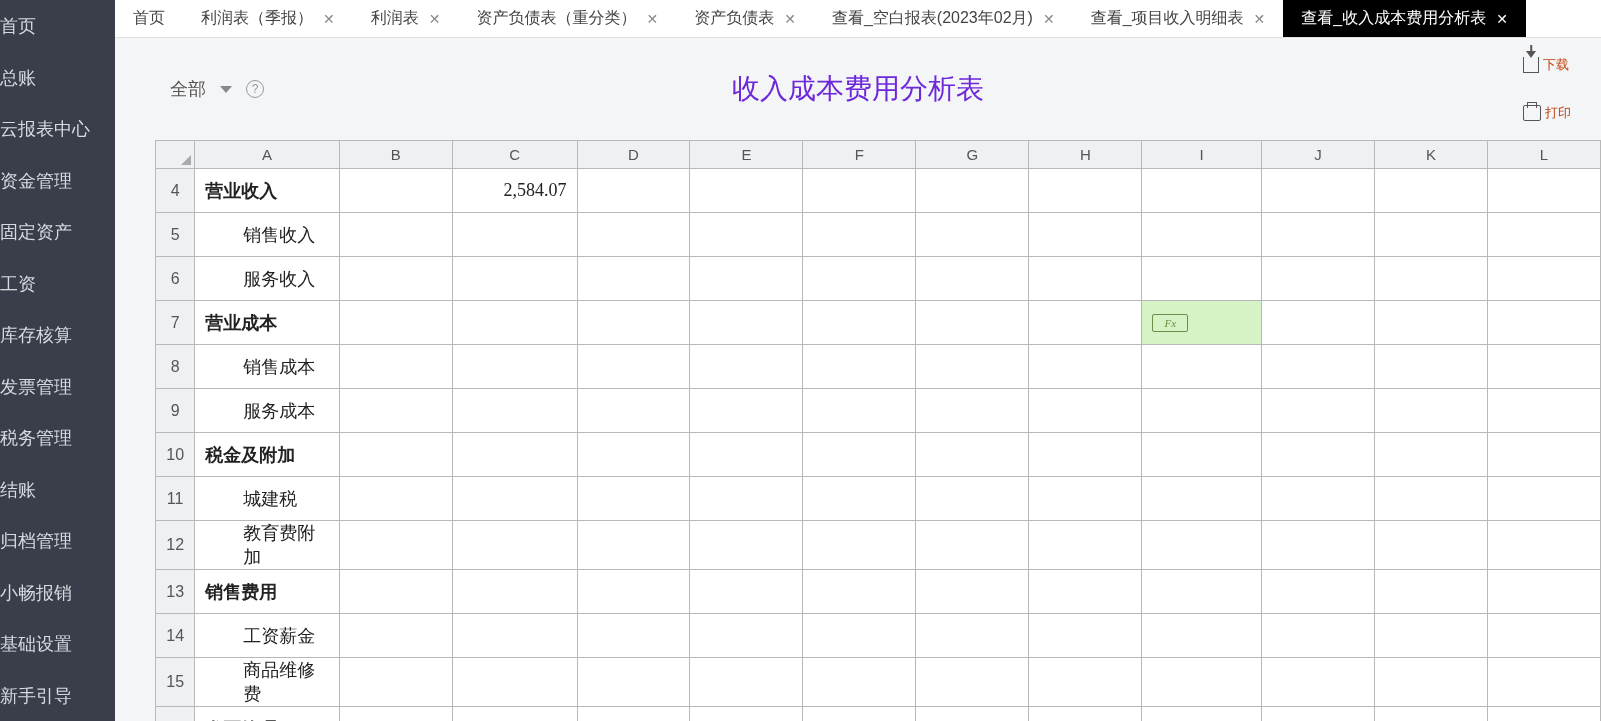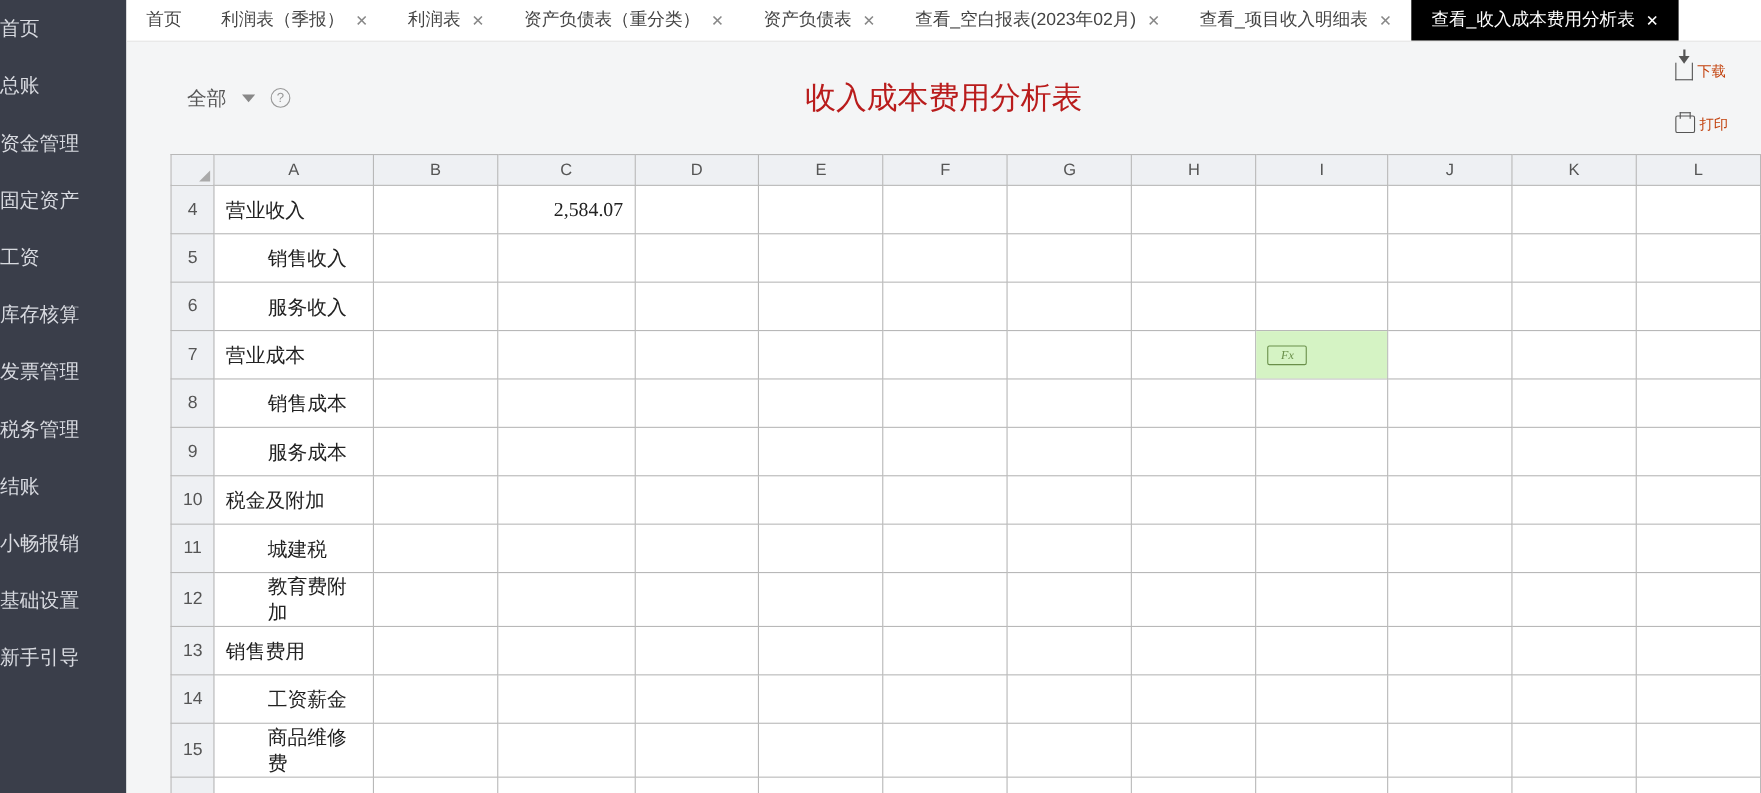--- a/index.html
+++ b/index.html
@@ -103,21 +103,21 @@
   align-items: center;
   justify-content: center;
   color: #999;
   margin-left: 6px;
 }
 .title {
   position: absolute;
   left: 50%;
   transform: translateX(-50%);
   font-size: 28px;
-  color: #b91c1c;
+  color: #6d28d9;
   font-weight: 400;
 }
 .actions {
   margin-left: auto;
   display: flex;
   gap: 30px;
   font-size: 13px;
   color: #c2410c;
   flex-direction: column;
 }
@@ -214,21 +214,21 @@
 .sheet .colL { width: 134px; }
 .cell {
   padding: 0 10px;
   font-size: 18px;
   color: #222;
   font-family: "SimSun", serif;
   height: 100%;
   display: flex;
   align-items: center;
 }
-.cell.bold { font-weight: 400; }
+.cell.bold { font-weight: 700; }
 .cell.indent { padding-left: 48px; }
 .cell.right { justify-content: flex-end; }
 .cell.hl { background: #d5f3c4; position: relative; }
 .fx-icon {
   width: 36px; height: 18px;
   border: 1.5px solid #6a8f4a;
   border-radius: 2px;
   display: flex;
   align-items: center;
   justify-content: center;
@@ -238,27 +238,29 @@
   font-family: serif;
 }
 </style>
 </head>
 <body>
 
 <div class="root">
   <nav class="sidebar" id="sidebar">
       <div class="sidebar-item">首页</div>
       <div class="sidebar-item">总账</div>
+      <div class="sidebar-item">云报表中心</div>
       <div class="sidebar-item">资金管理</div>
       <div class="sidebar-item">固定资产</div>
       <div class="sidebar-item">工资</div>
       <div class="sidebar-item">库存核算</div>
       <div class="sidebar-item">发票管理</div>
       <div class="sidebar-item">税务管理</div>
       <div class="sidebar-item">结账</div>
+      <div class="sidebar-item">归档管理</div>
       <div class="sidebar-item">小畅报销</div>
       <div class="sidebar-item">基础设置</div>
       <div class="sidebar-item">新手引导</div>
     </nav>
 
   <div class="main">
     <div class="tabbar" id="tabbar">
         <div class="tab">
           <span>首页</span>
         </div>

